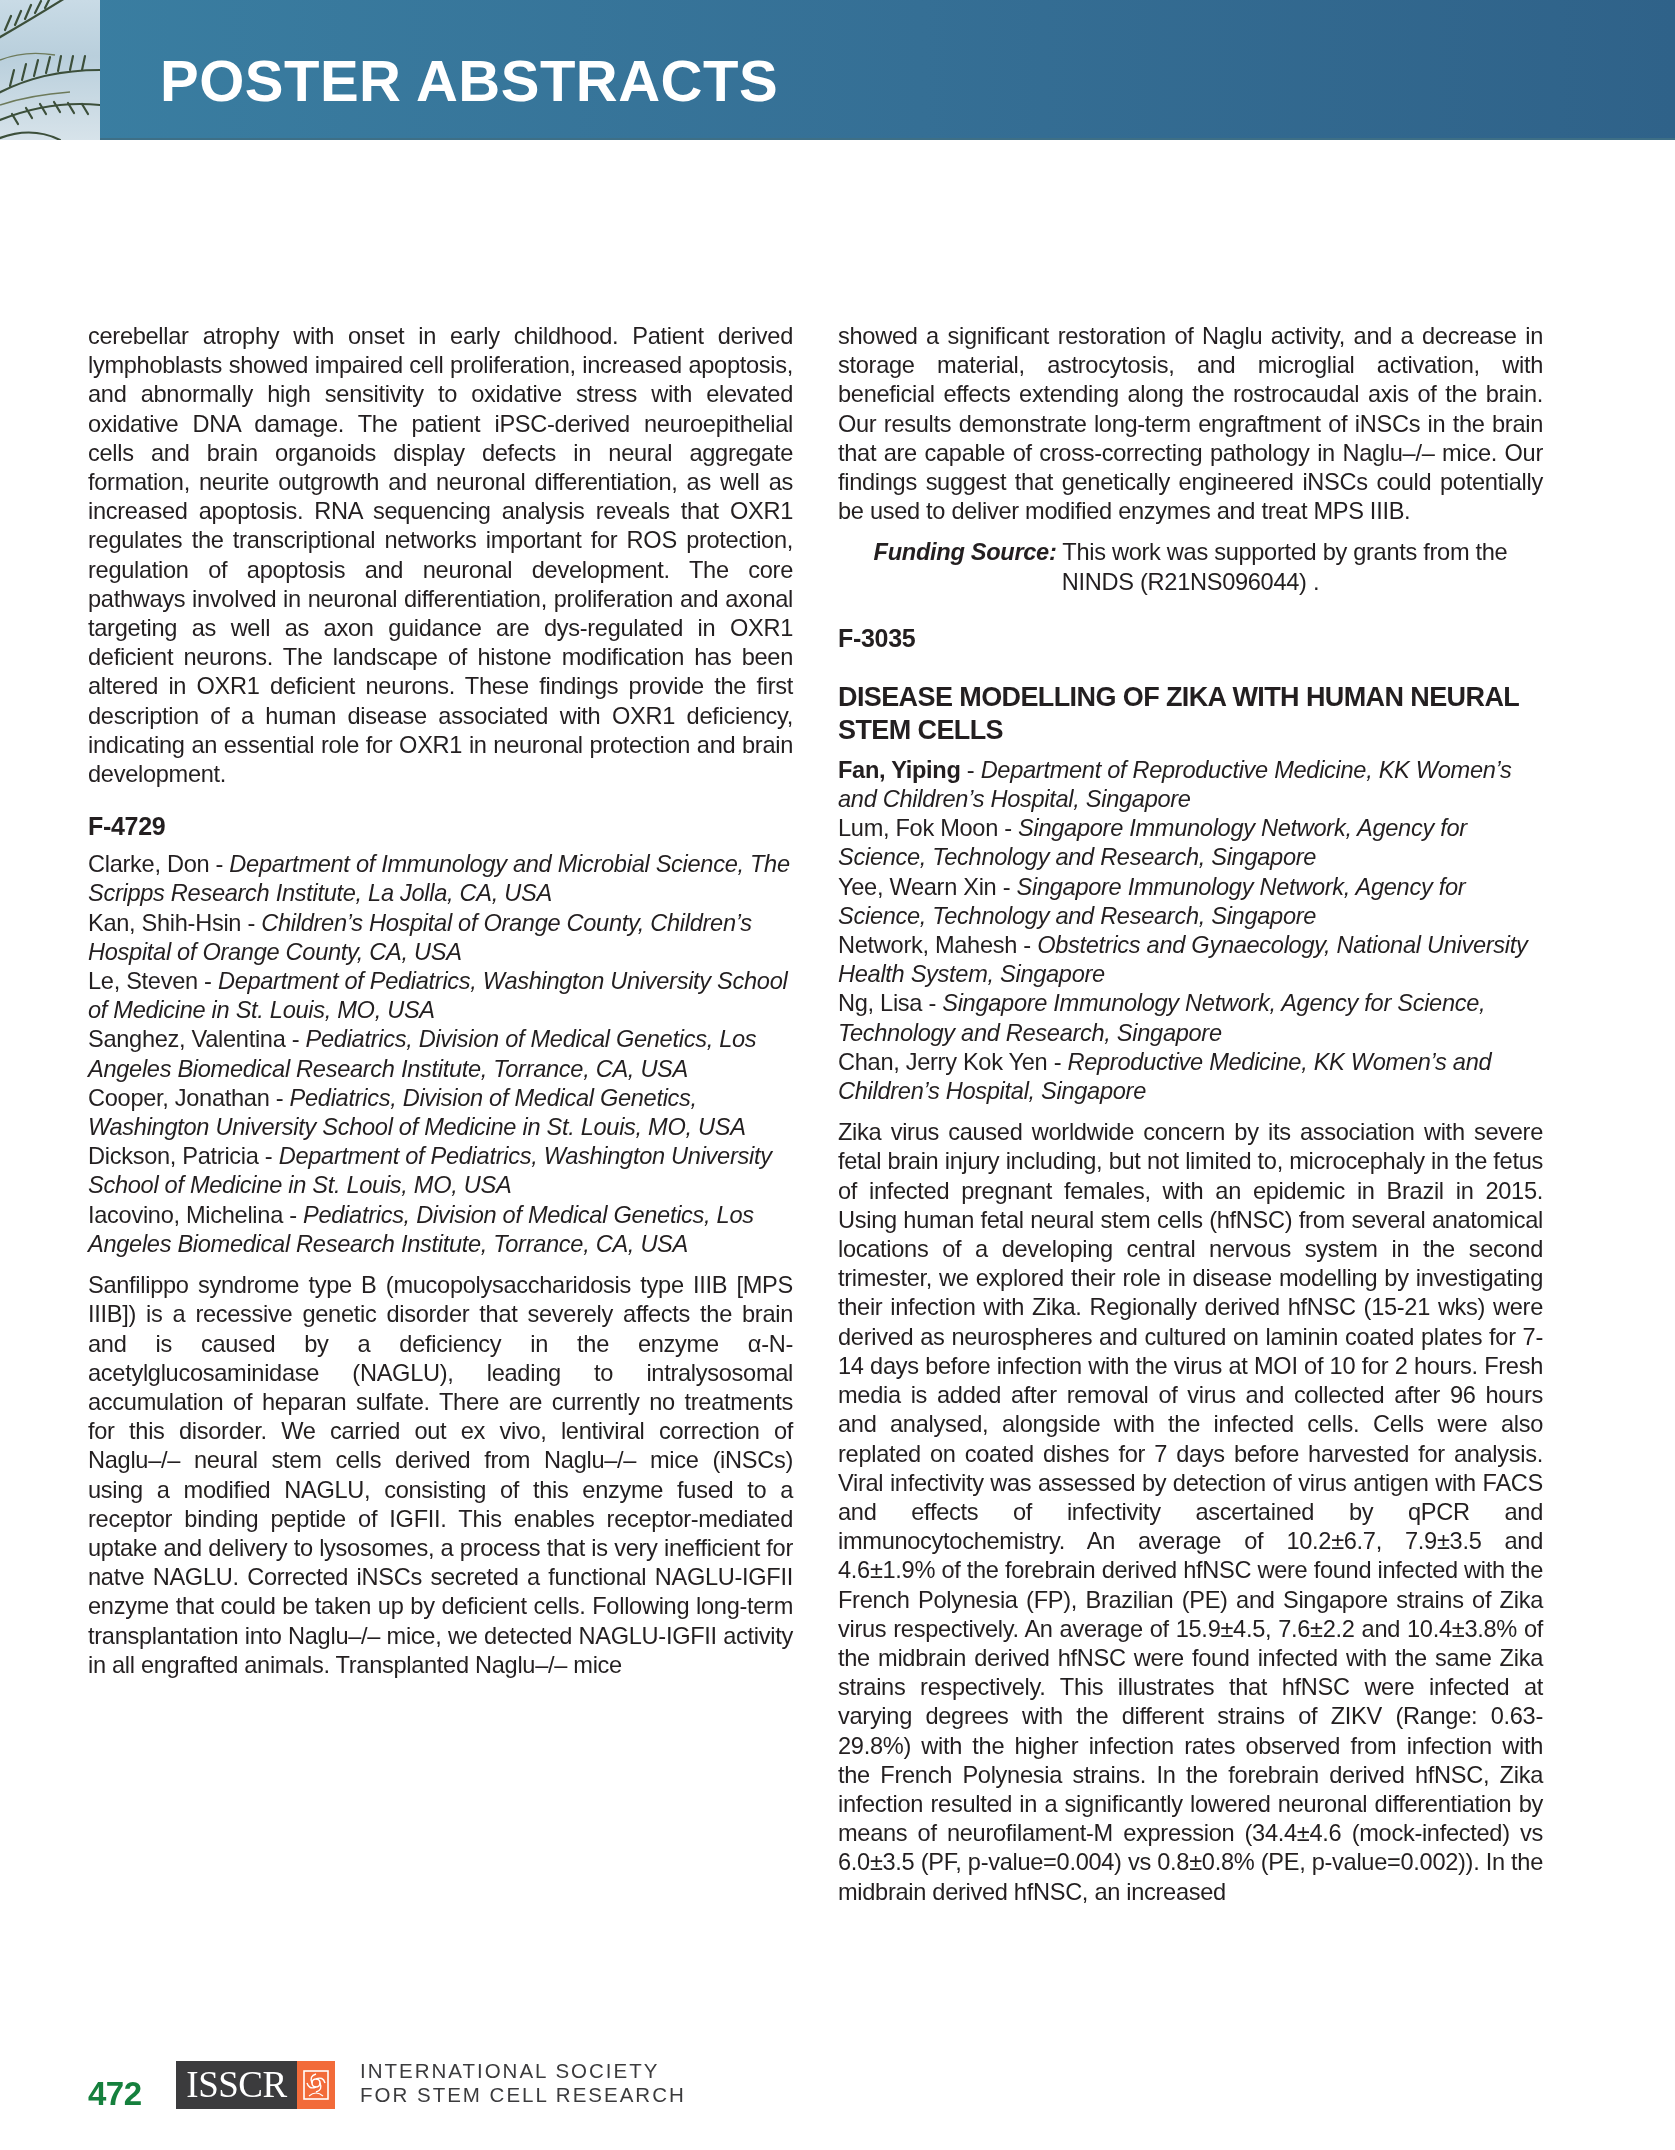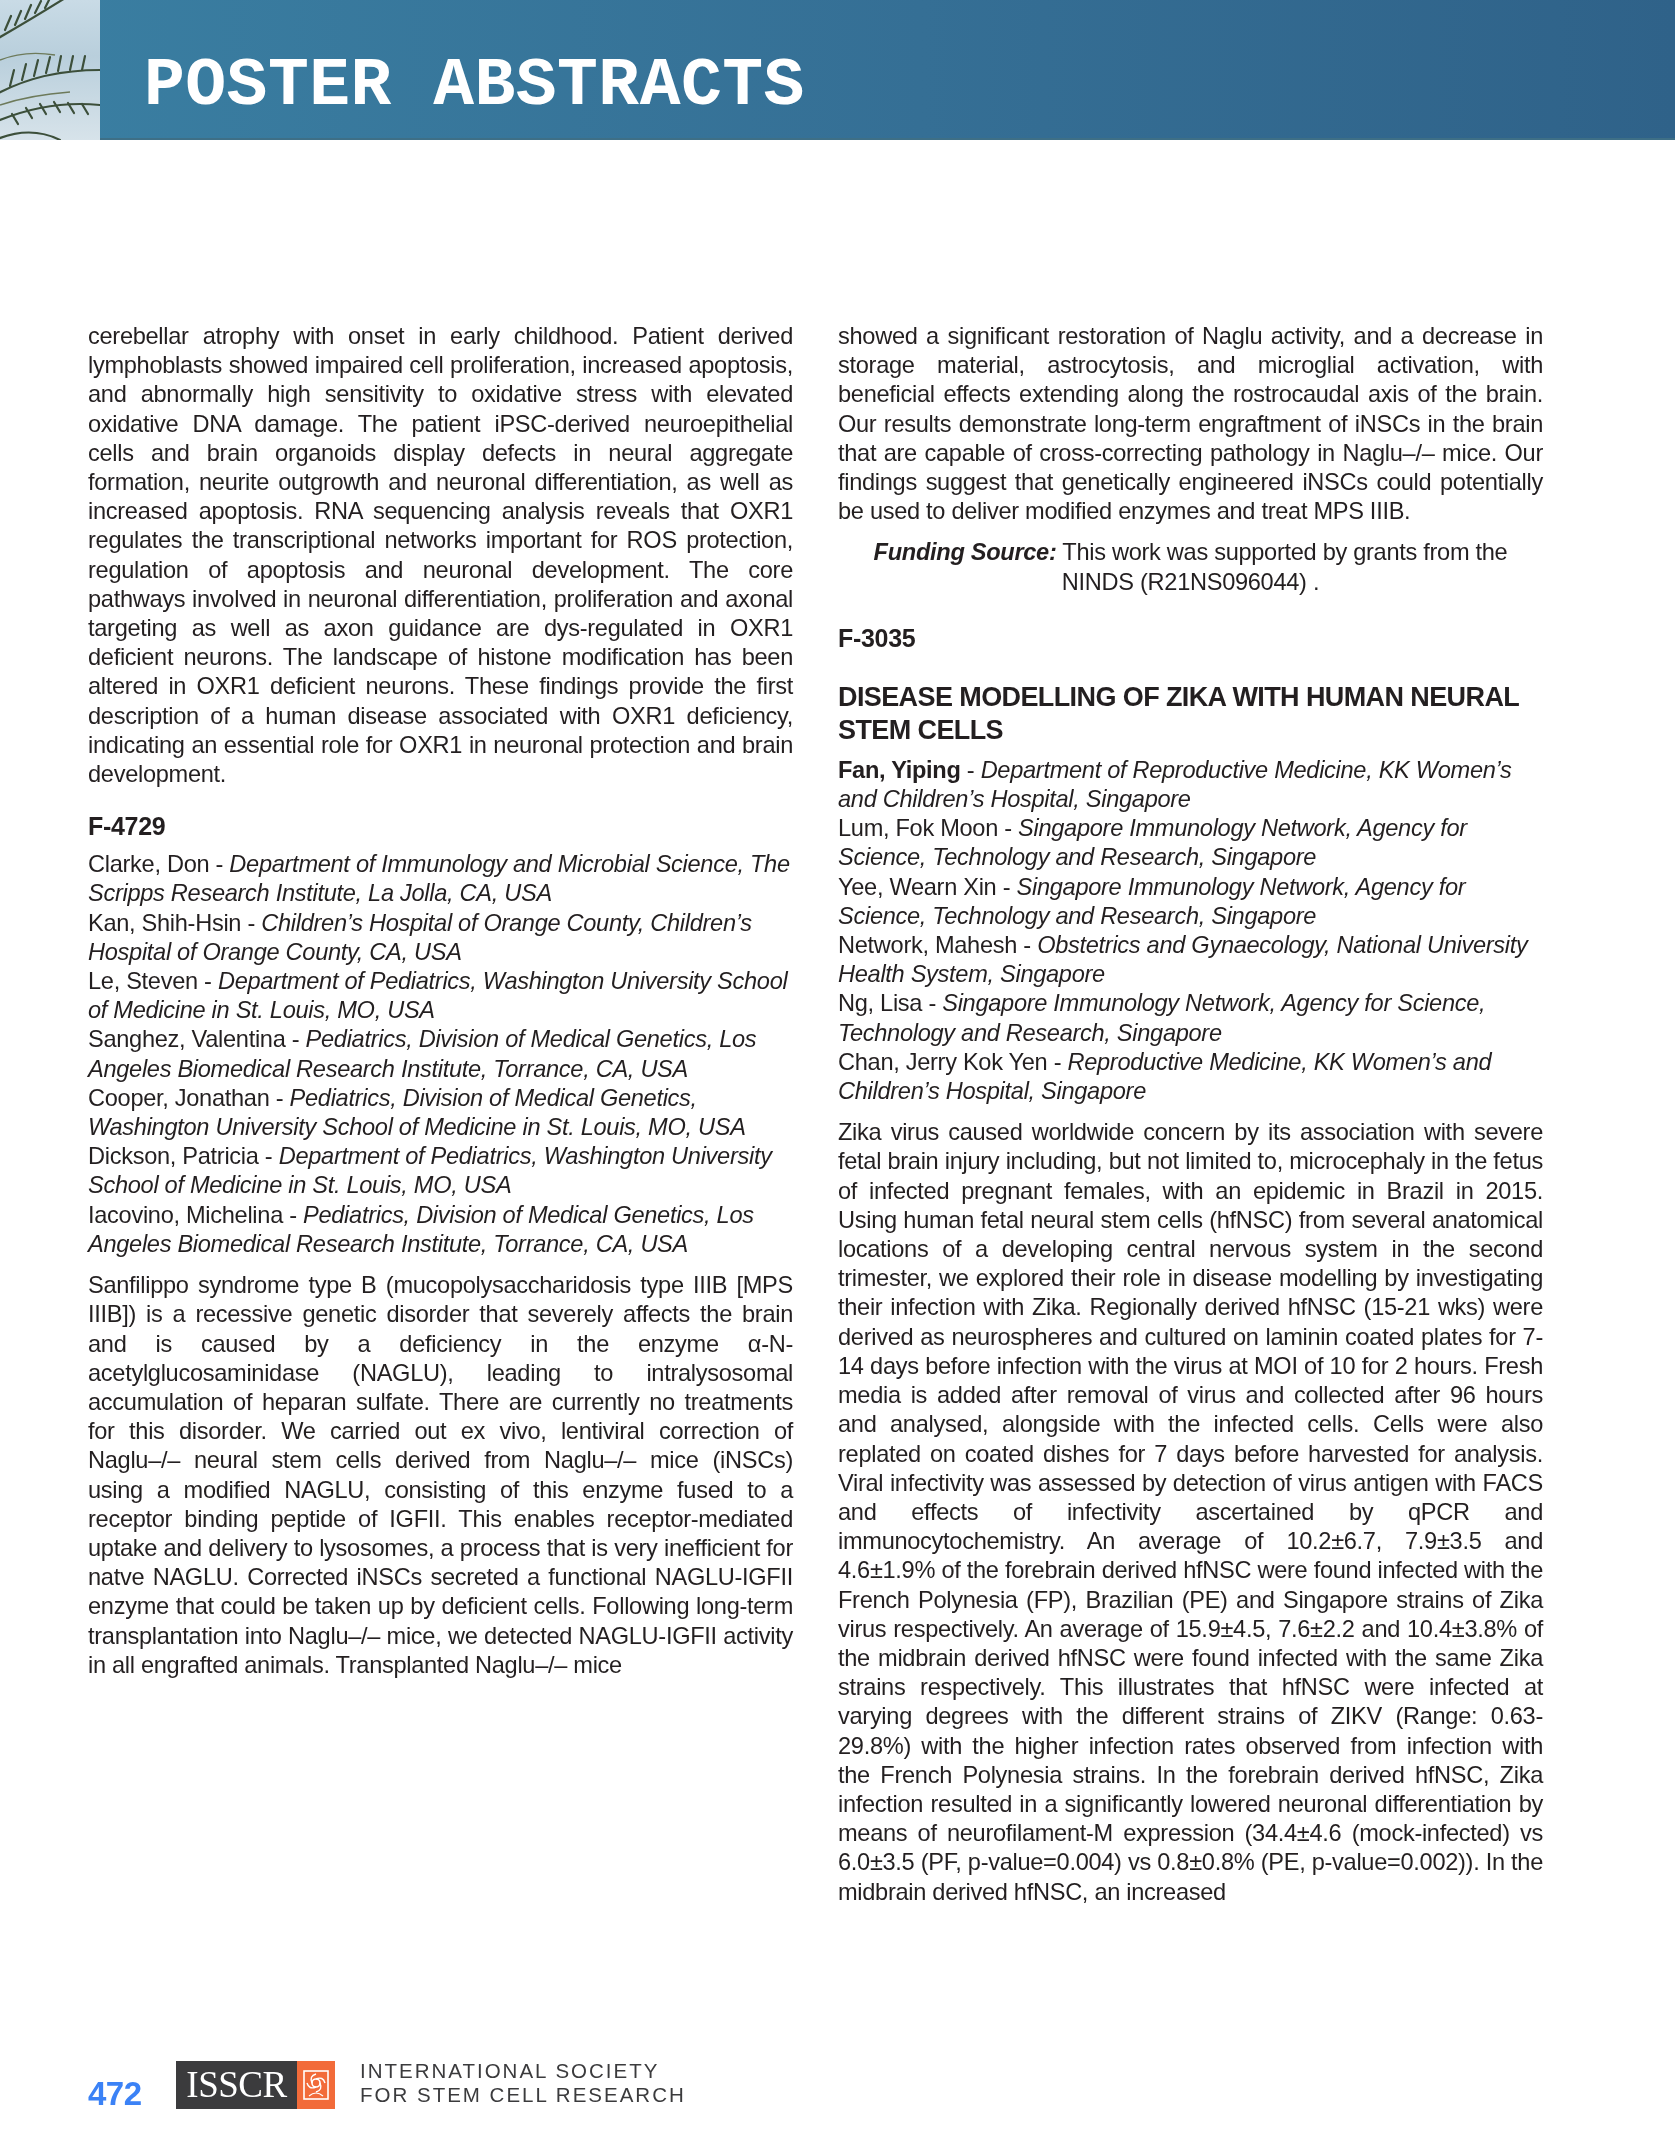--- a/index.html
+++ b/index.html
@@ -5,22 +5,22 @@
     * { margin: 0; padding: 0; box-sizing: border-box; }
     html, body { width: 1675px; height: 2150px; background: #ffffff; overflow: hidden; }
     body { position: relative; font-family: "Liberation Sans", sans-serif; color: #231f20; }
 
     
     .header { position: absolute; left: 0; top: 0; width: 1675px; height: 140px;
       background: linear-gradient(90deg, #3a7fa2 0%, #356f95 55%, #2f6289 100%); }
     .header-photo { position: absolute; left: 0; top: 0; width: 100px; height: 140px; overflow: hidden;
       background: linear-gradient(180deg, #c9dbe6 0%, #b9cfdc 40%, #d7e3ea 100%); }
     .header-photo svg { position: absolute; left: 0; top: 0; }
-    .header-title { position: absolute; left: 144px; top: 52px; color: #ffffff;
-      font-family: Liberation Mono, monospace; font-weight: bold; font-size: 68px; letter-spacing: 0.5px; line-height: 1; }
+    .header-title { position: absolute; left: 160px; top: 52px; color: #ffffff;
+      font-family: Liberation Sans, sans-serif; font-weight: bold; font-size: 58px; letter-spacing: 0.5px; line-height: 1; }
     .header-bottom-line { position: absolute; left: 100px; top: 138px; width: 1575px; height: 2px; background: #3e6f86; }
 
     
     .col { position: absolute; top: 322px; width: 705px; }
     .col-left { left: 88px; }
     .col-right { left: 838px; }
 
     .para { font-size: 23.6px; line-height: 29.2px; text-align: justify; letter-spacing: -0.3px; color: #231f20; }
 
     .abstract-id { font-weight: bold; font-size: 25px; line-height: 30px; color: #231f20; letter-spacing: -0.3px; }
@@ -29,21 +29,21 @@
     .authors { font-size: 23.6px; line-height: 29.2px; color: #231f20; letter-spacing: -0.3px; }
     .author-line { display: block; }
     .author-name-bold { font-weight: bold; }
     .affil { font-style: italic; }
 
     .funding { font-size: 23.6px; line-height: 29.2px; letter-spacing: -0.3px; }
     .funding-label { font-weight: bold; font-style: italic; }
 
     
     .page-number { position: absolute; left: 88px; top: 2075px; font-weight: bold; font-size: 33px;
-      color: #3b82f6; letter-spacing: -0.5px; }
+      color: #15803d; letter-spacing: -0.5px; }
     .logo { position: absolute; left: 176px; top: 2061px; height: 60px; display: flex; }
     .logo-dark { width: 121px; height: 48px; background: #3b3b3d; color: #ffffff;
       font-family: "Liberation Serif", serif; font-size: 37px; line-height: 48px; text-align: center; letter-spacing: -0.5px; }
     .logo-orange { width: 38px; height: 48px; background: #f26b3a; display: flex; align-items: center; justify-content: center; }
     .logo-text { position: absolute; left: 360px; top: 2059px; font-size: 20.5px; line-height: 24px; color: #3b3b3d;
       letter-spacing: 2px; font-family: "Liberation Sans", sans-serif; }
   </style>
 </head>
 <body>
 

